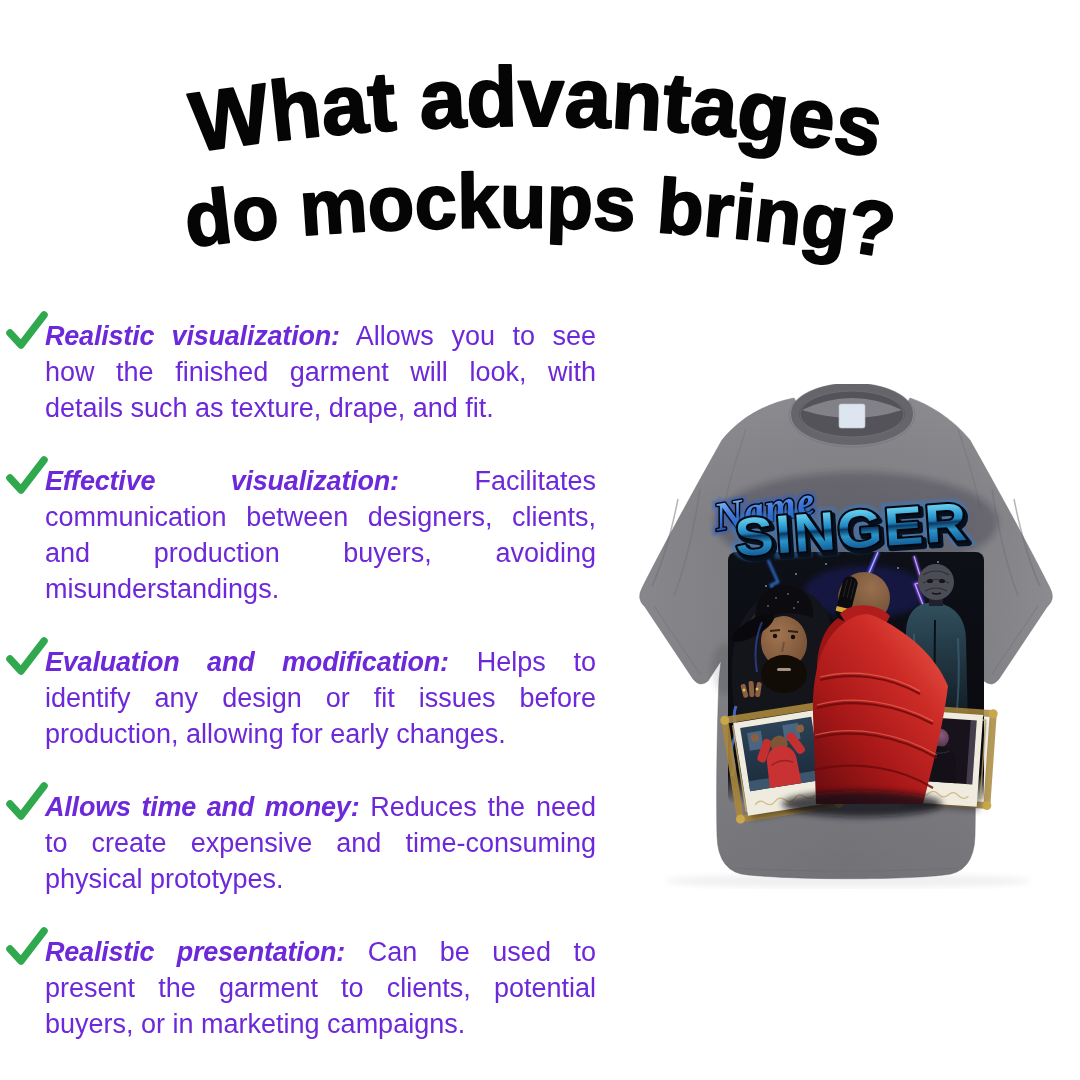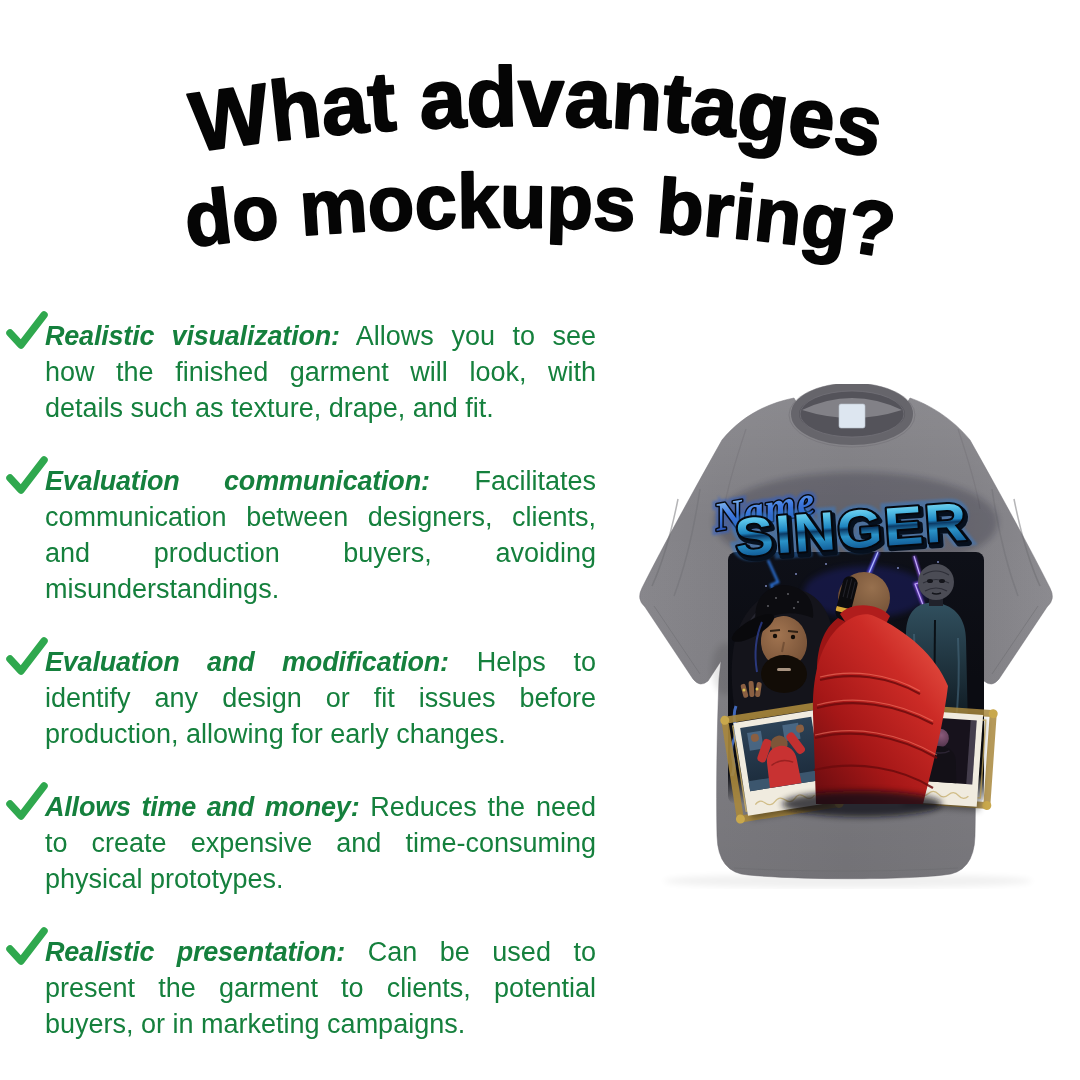--- a/index.html
+++ b/index.html
@@ -3,21 +3,21 @@
 <meta charset="utf-8">
 <style>
   html,body{margin:0;padding:0;background:#fff;}
   .canvas{position:relative;width:1080px;height:1080px;background:#ffffff;overflow:hidden;
           font-family:"Liberation Sans",sans-serif;}
   .title-svg{position:absolute;left:140px;top:40px;}
   .title-text{font-family:"Liberation Sans",sans-serif;font-weight:bold;fill:#050505;
               stroke:#050505;stroke-width:2;stroke-linejoin:round;paint-order:stroke;}
   .advantages{position:absolute;left:8px;top:318px;width:588px;}
   .advantage{position:relative;padding-left:37px;margin:0 0 37px 0;}
-  .advantage p{margin:0;font-size:27px;line-height:36px;color:#15803d;
+  .advantage p{margin:0;font-size:27px;line-height:36px;color:#6d28d9;
                text-align:justify;text-align-last:left;}
   .lead{font-style:italic;font-weight:bold;letter-spacing:-0.2px;}
   .check{position:absolute;left:-2px;top:-7px;width:42px;height:40px;}
   .tshirt{position:absolute;left:616px;top:384px;margin:0;width:464px;height:505px;}
 </style>
 </head>
 <body>
 
 <div class="canvas">
 
@@ -40,21 +40,21 @@
       <svg class="check" viewBox="0 0 42 40">
         <path d="M4 22 L15 34 L38 4" fill="none" stroke="#2fa84e" stroke-width="7.5" stroke-linecap="round" stroke-linejoin="round"></path>
       </svg>
       <p><b class="lead">Realistic visualization:</b> <span>Allows you to see how the finished garment will look, with details such as texture, drape, and fit.</span></p>
     </div>
 
     <div class="advantage">
       <svg class="check" viewBox="0 0 42 40">
         <path d="M4 22 L15 34 L38 4" fill="none" stroke="#2fa84e" stroke-width="7.5" stroke-linecap="round" stroke-linejoin="round"></path>
       </svg>
-      <p><b class="lead">Evaluation communication:</b> <span>Facilitates communication between designers, clients, and production buyers, avoiding misunderstandings.</span></p>
+      <p><b class="lead">Effective visualization:</b> <span>Facilitates communication between designers, clients, and production buyers, avoiding misunderstandings.</span></p>
     </div>
 
     <div class="advantage">
       <svg class="check" viewBox="0 0 42 40">
         <path d="M4 22 L15 34 L38 4" fill="none" stroke="#2fa84e" stroke-width="7.5" stroke-linecap="round" stroke-linejoin="round"></path>
       </svg>
       <p><b class="lead">Evaluation and modification:</b> <span>Helps to identify any design or fit issues before production, allowing for early changes.</span></p>
     </div>
 
     <div class="advantage">

